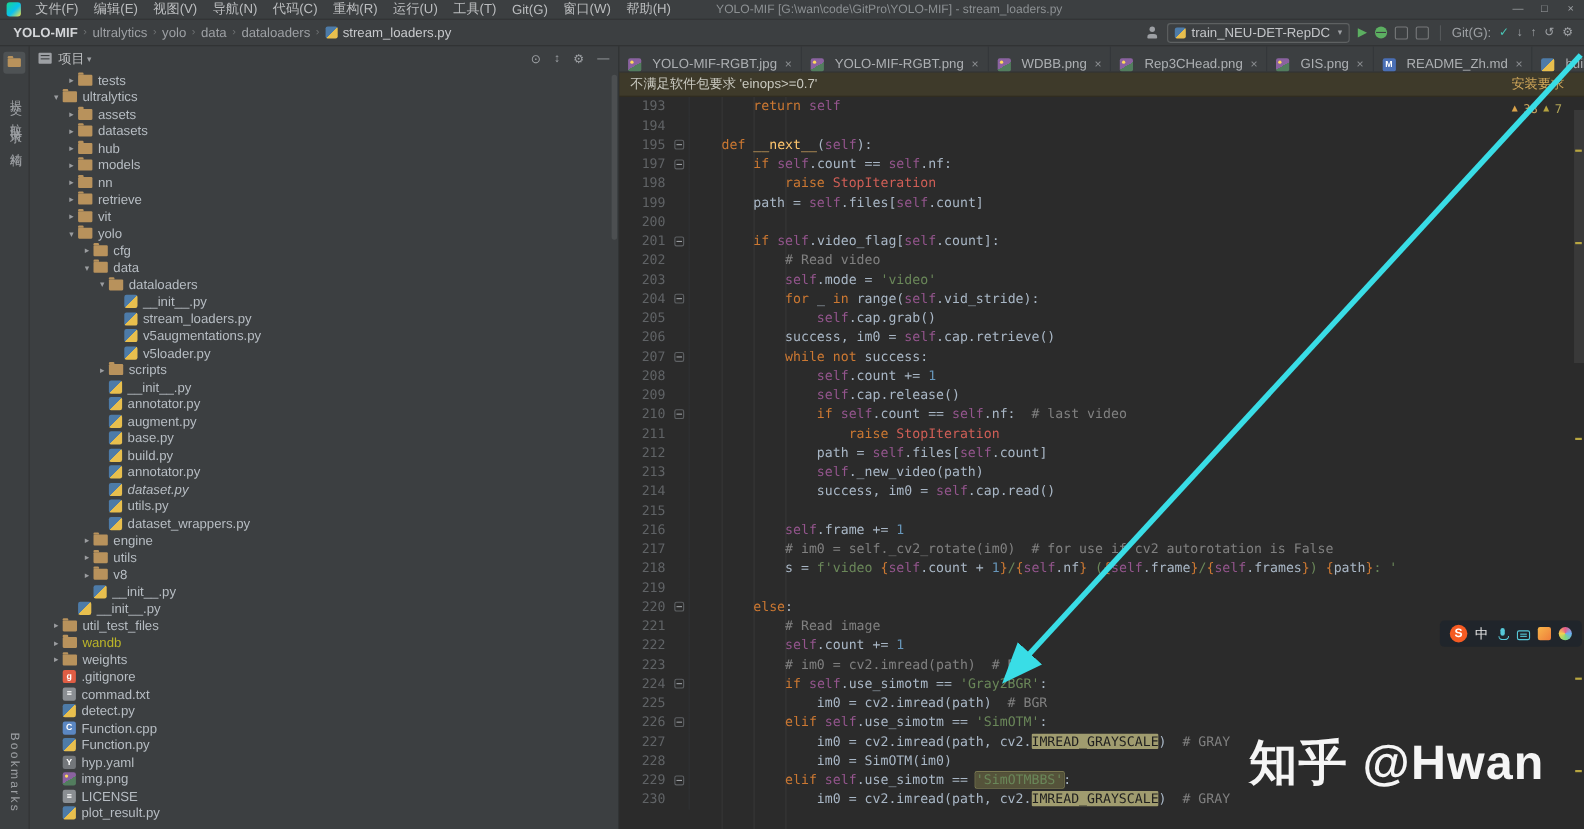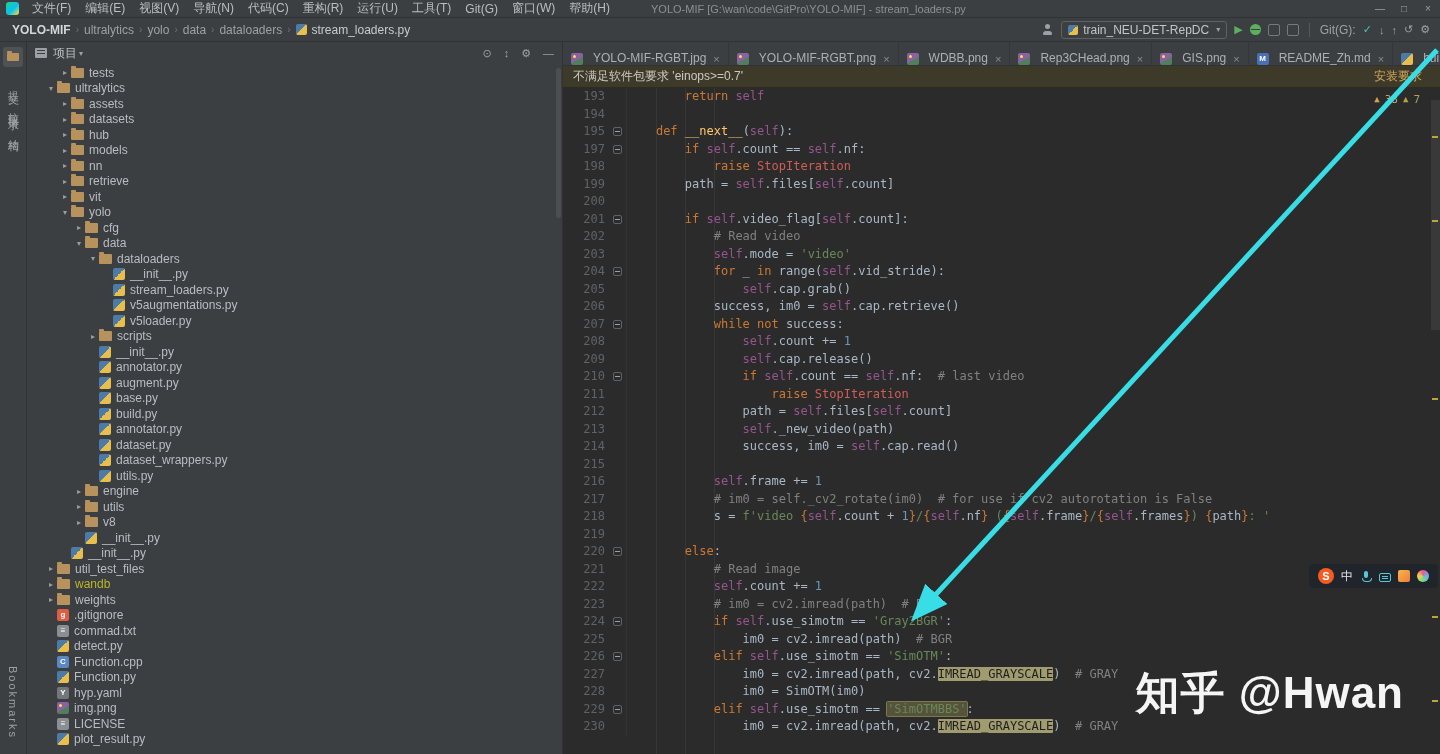--- a/index.html
+++ b/index.html
@@ -339,34 +339,34 @@
           <div class="trow" style="padding-left: 60px;">
             <span class="chev"></span>
             <span class="fi ico-py"></span>
             <span class="tlabel">build.py</span>
           </div>
           <div class="trow" style="padding-left: 60px;">
             <span class="chev"></span>
             <span class="fi ico-py"></span>
             <span class="tlabel">annotator.py</span>
           </div>
-          <div class="trow" style="padding-left: 60px;">
+          <div class="trow" style="padding-left: 60px; font-style: italic;">
             <span class="chev"></span>
             <span class="fi ico-py"></span>
             <span class="tlabel">dataset.py</span>
           </div>
           <div class="trow" style="padding-left: 60px;">
             <span class="chev"></span>
             <span class="fi ico-py"></span>
+            <span class="tlabel">utils.py</span>
+          </div>
+          <div class="trow" style="padding-left: 60px;">
+            <span class="chev"></span>
+            <span class="fi ico-py"></span>
             <span class="tlabel">dataset_wrappers.py</span>
-          </div>
-          <div class="trow" style="padding-left: 60px;">
-            <span class="chev"></span>
-            <span class="fi ico-py"></span>
-            <span class="tlabel">utils.py</span>
           </div>
           <div class="trow" style="padding-left: 46px;">
             <span class="chev">▸</span>
             <span class="fi ico-folder"></span>
             <span class="tlabel">engine</span>
           </div>
           <div class="trow" style="padding-left: 46px;">
             <span class="chev">▸</span>
             <span class="fi ico-folder"></span>
             <span class="tlabel">utils</span>

